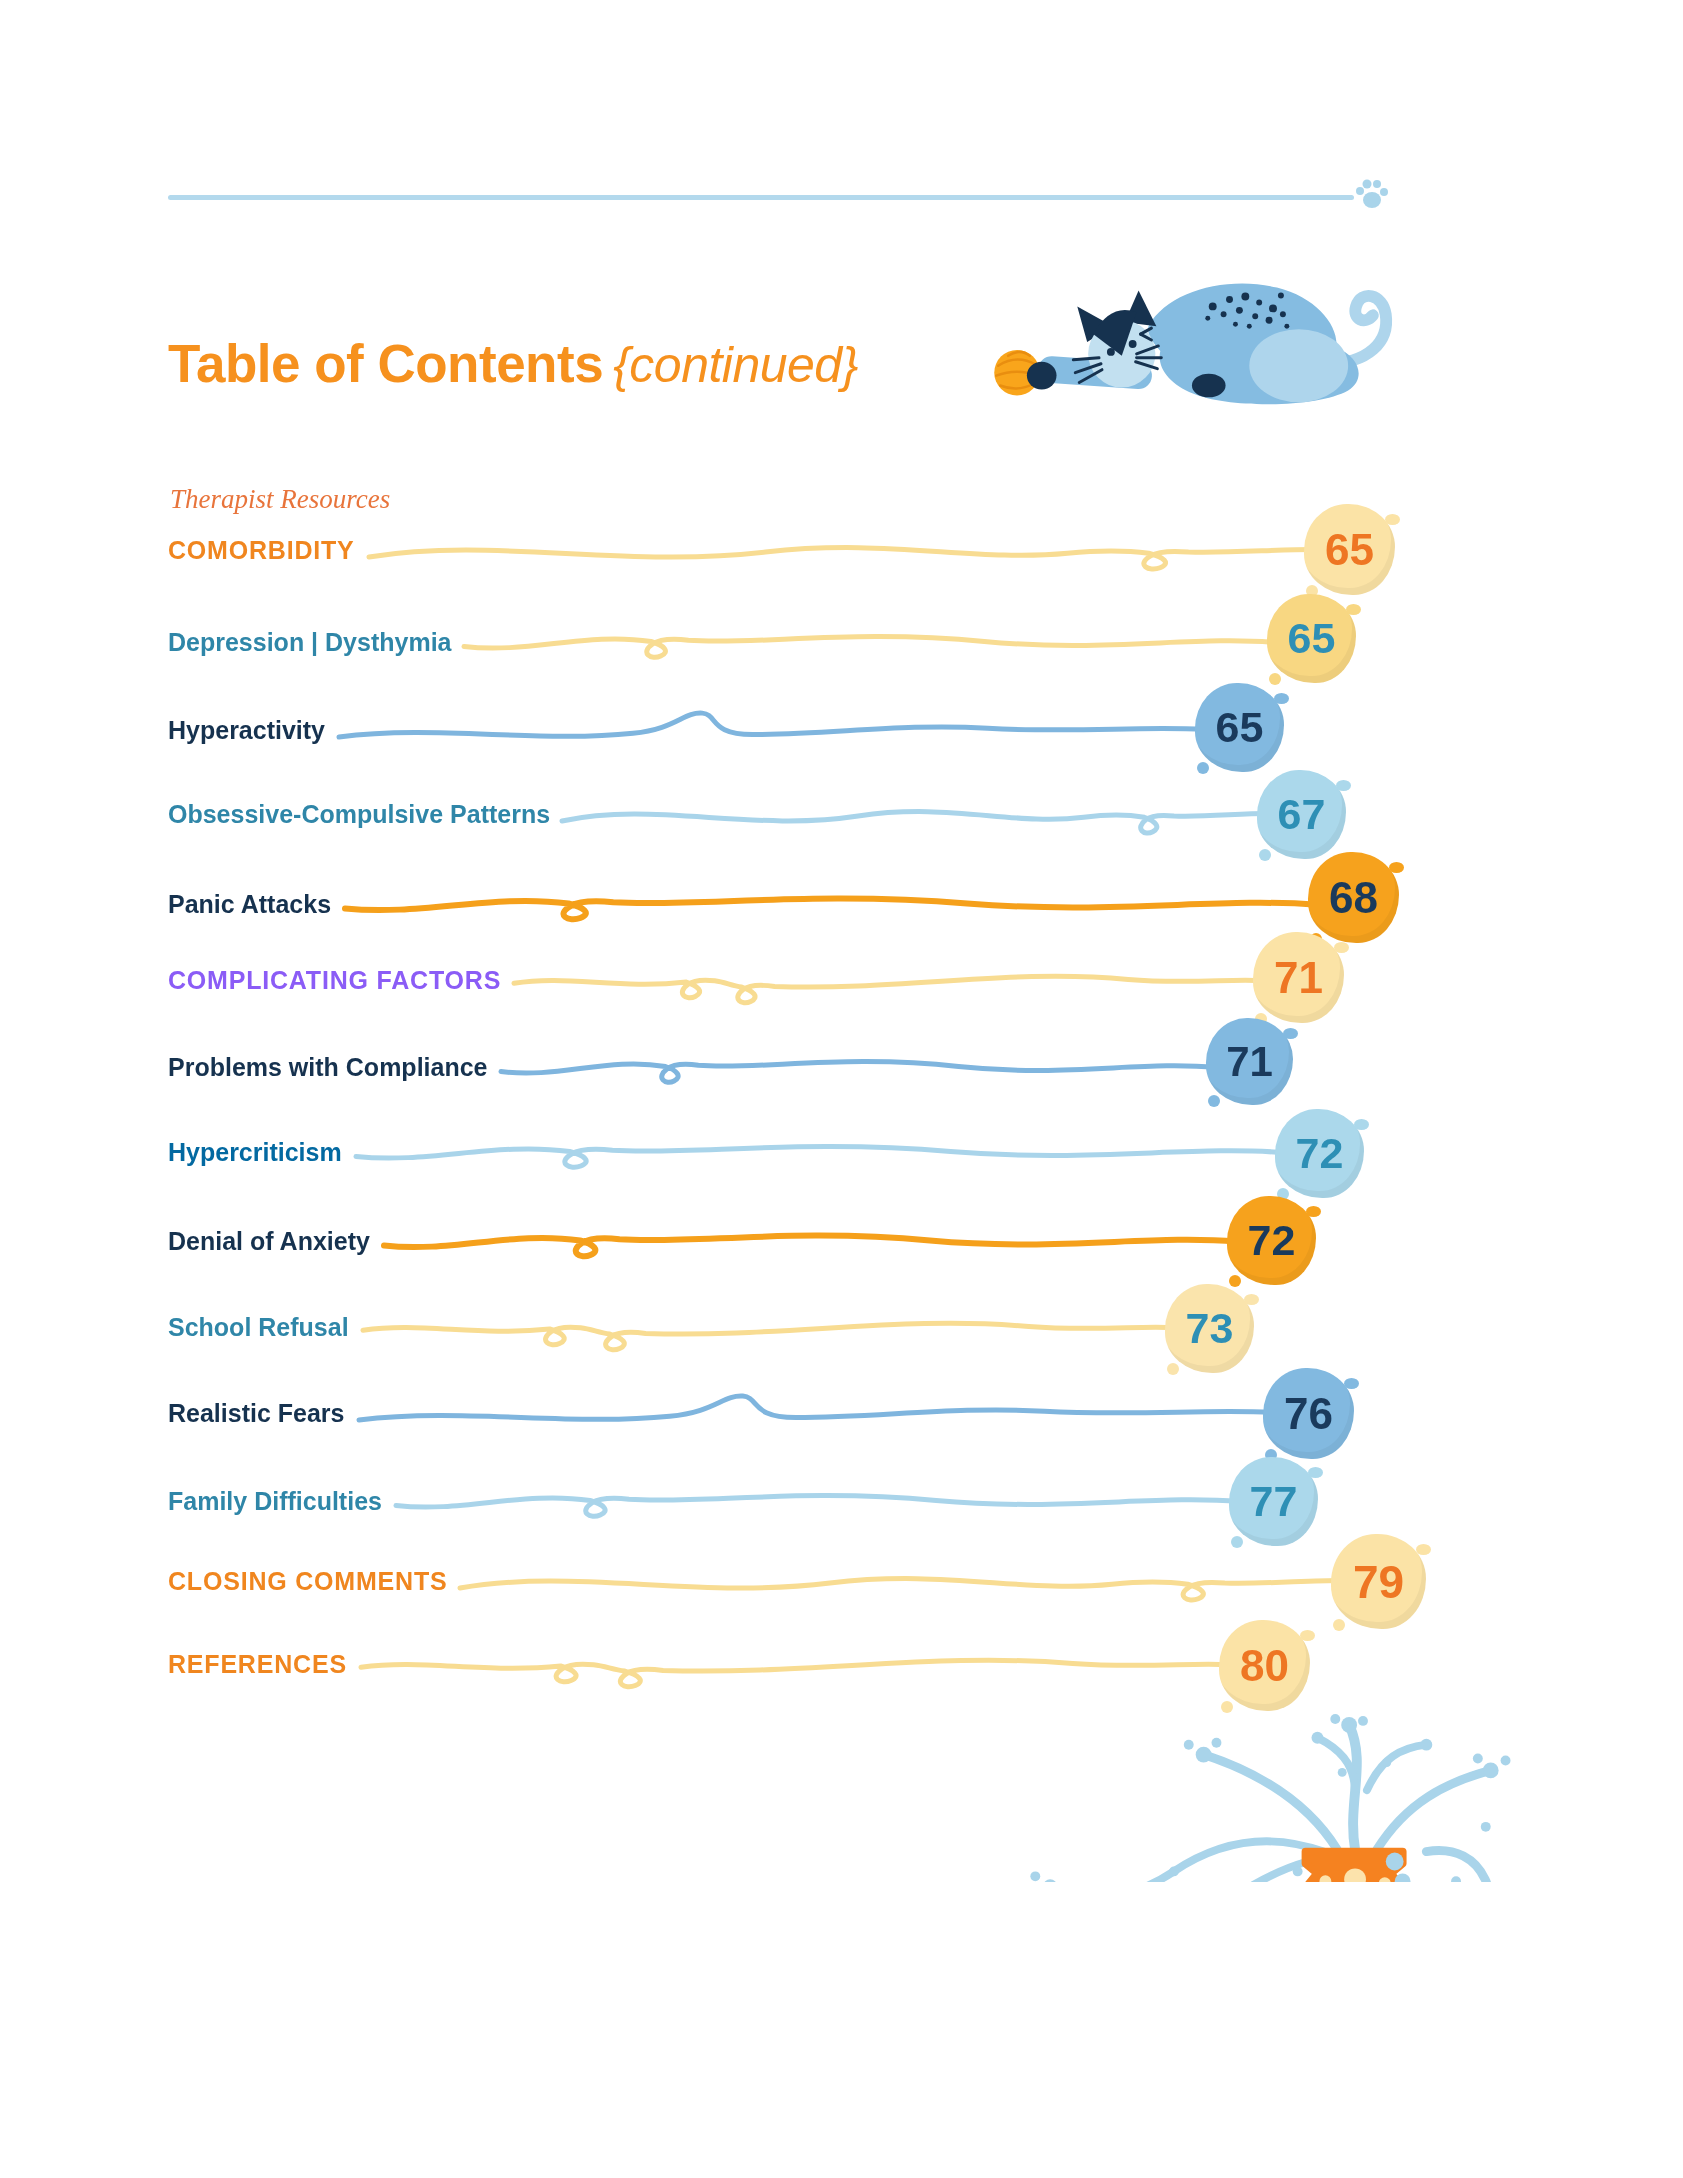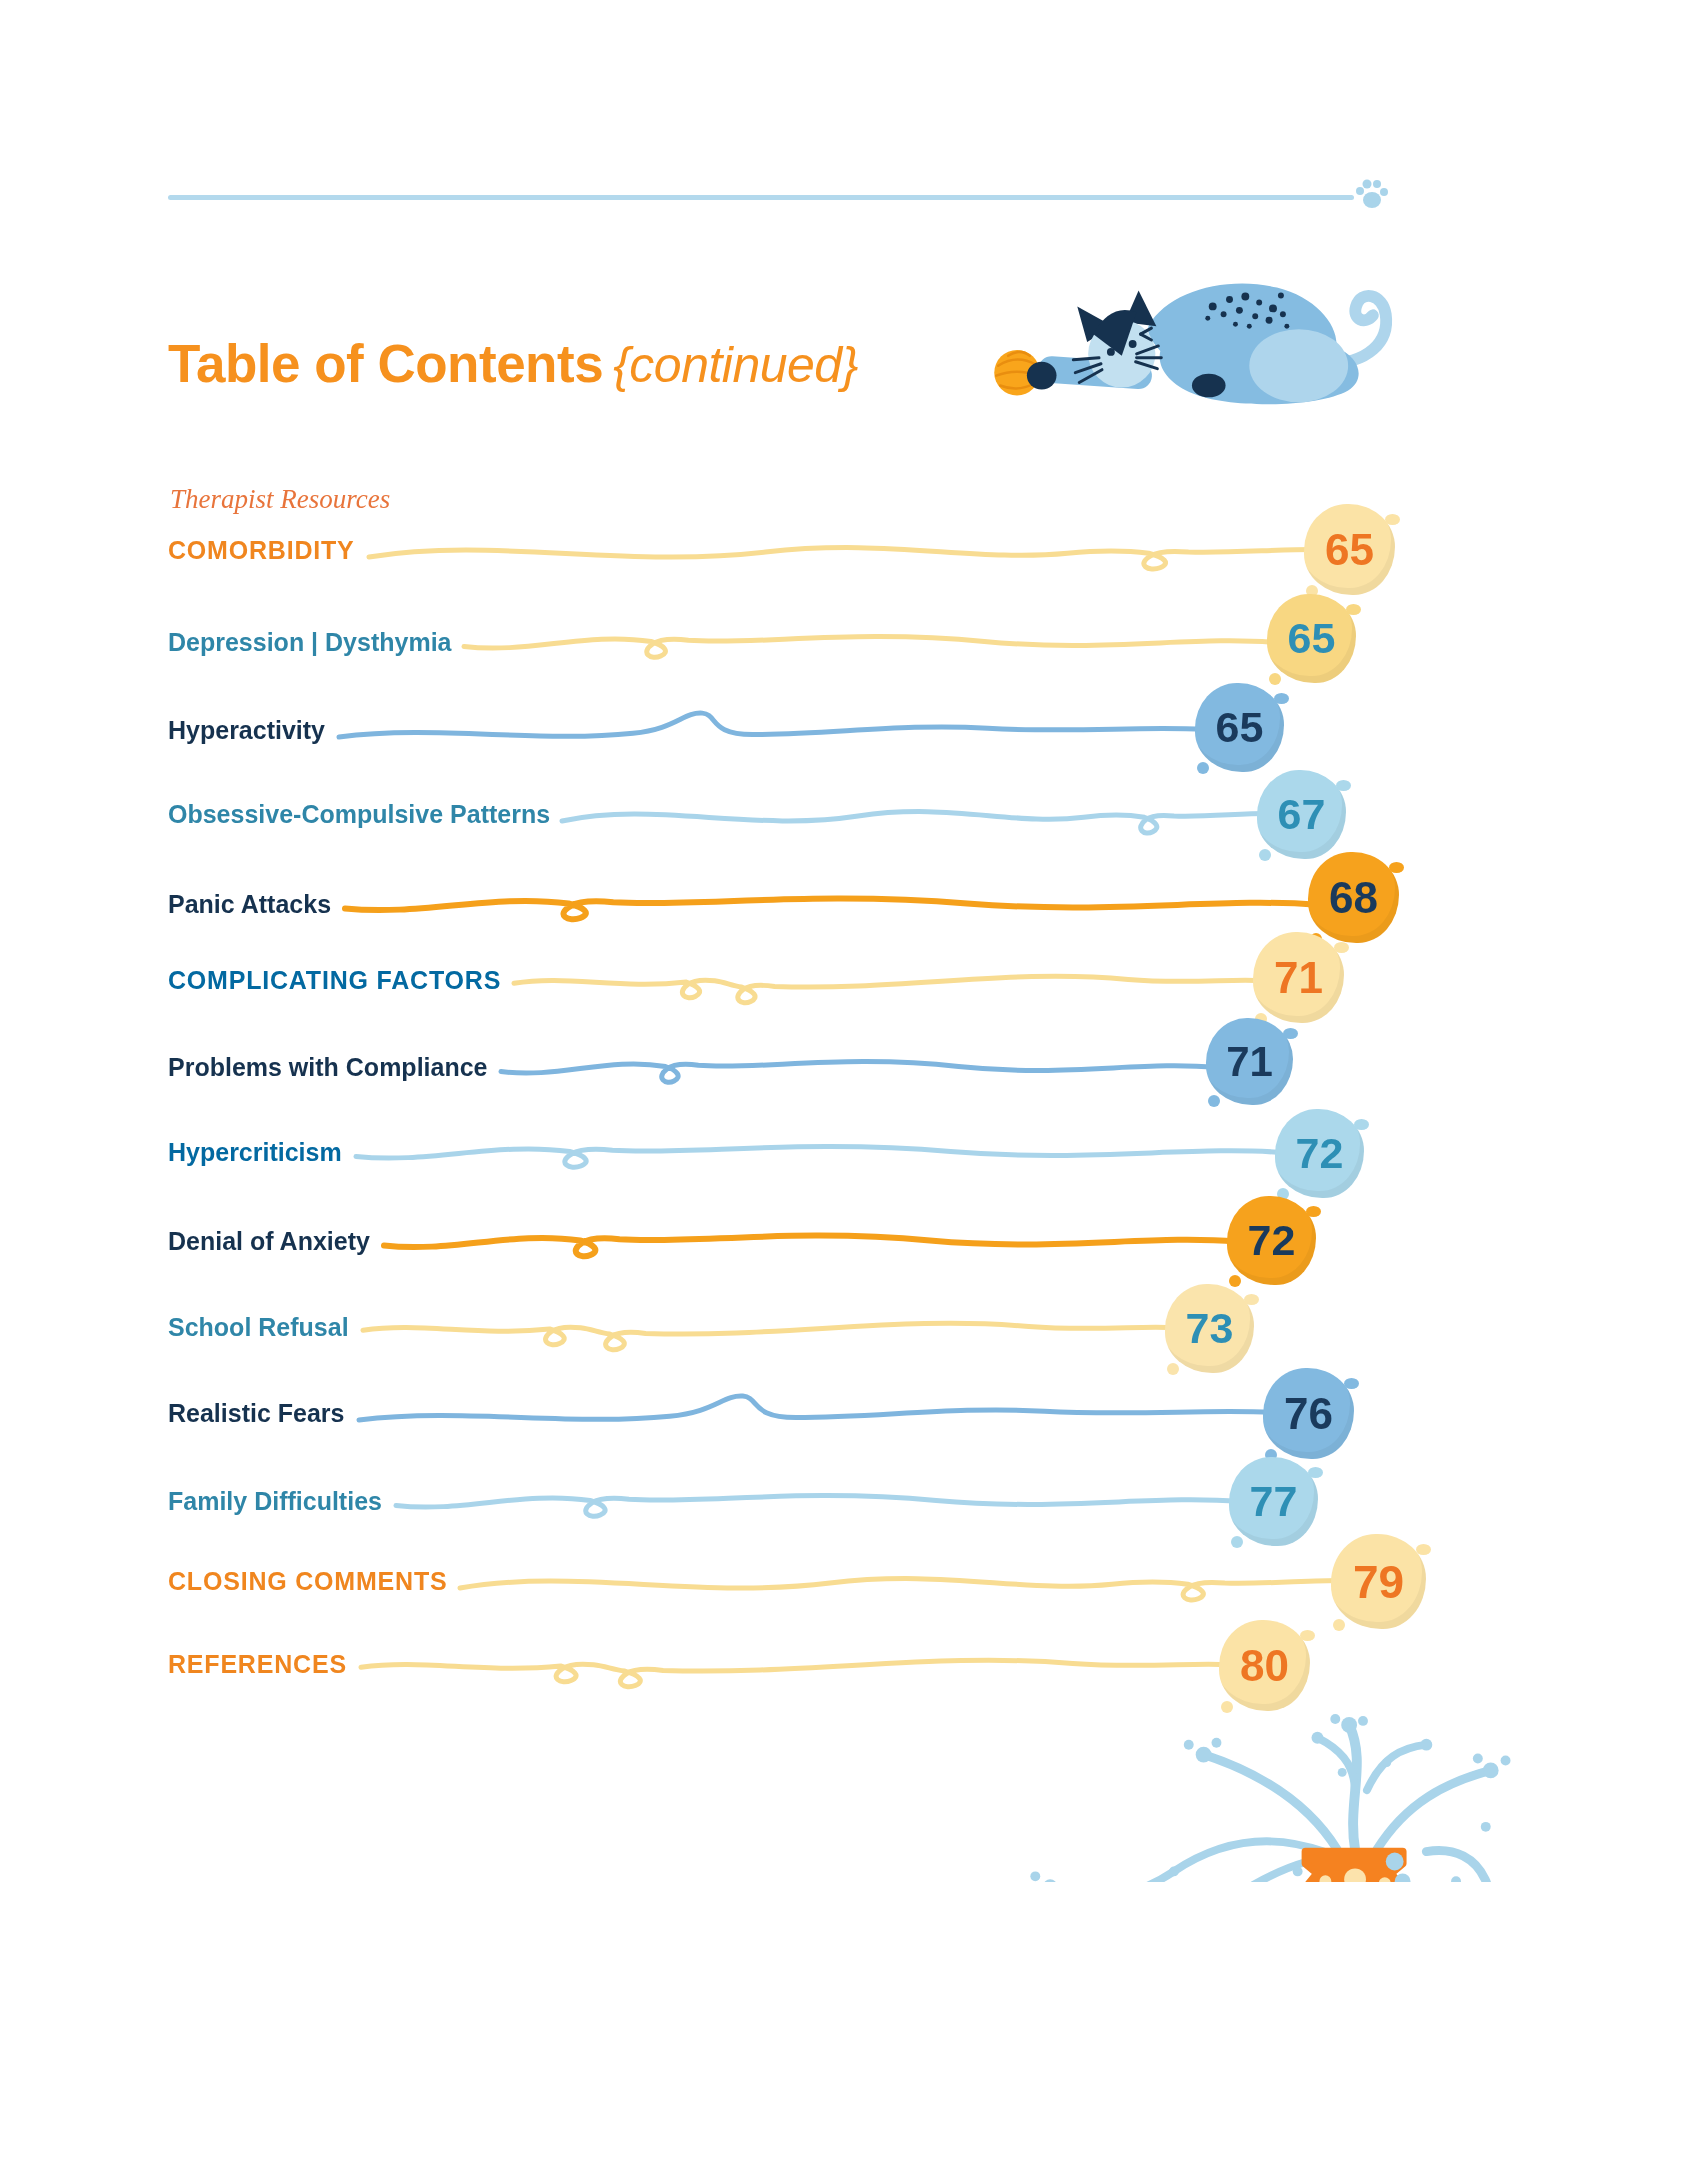--- a/index.html
+++ b/index.html
@@ -148,21 +148,21 @@
       <div class="toc-row" style="top: 872px;">
         <span class="toc-label" style="color: rgb(22, 50, 79);">Panic Attacks</span>
         <div class="ball" style="width: 91px; height: 91px; left: 1140px; top: -20px; background: rgb(246, 162, 29); color: rgb(26, 58, 92); font-size: 44px;">
           <span>68</span>
         </div>
         <svg class="squiggle" viewBox="0 0 1000 100" preserveAspectRatio="none" style="left: 177px; width: 972px;">
           <path d="M0,58 C80,70 150,34 230,50 c16,6 24,16 12,23 c-12,7 -26,-5 -10,-19 c8,-7 24,-9 44,-6 C360,56 480,30 640,50 C790,68 900,40 1000,52" fill="none" stroke="#F5A01B" stroke-width="6" stroke-linecap="round" vector-effect="non-scaling-stroke"></path>
         </svg>
       </div>
       <div class="toc-row" style="top: 948px;">
-        <span class="toc-label caps" style="color: #0369a1;">COMPLICATING FACTORS</span>
+        <span class="toc-label caps" style="color: #8b5cf6;">COMPLICATING FACTORS</span>
         <div class="ball" style="width: 91px; height: 91px; left: 1085px; top: -16px; background: rgb(251, 227, 166); color: rgb(238, 118, 35); font-size: 44px;">
           <span>71</span>
         </div>
         <svg class="squiggle" viewBox="0 0 1000 100" preserveAspectRatio="none" style="left: 346px; width: 749px;">
           <path d="M0,56 C70,42 140,66 230,54 c16,6 24,16 12,23 c-12,7 -26,-5 -10,-19 c8,-7 22,-8 36,-6 c14,2 22,8 36,10 c16,6 24,16 12,23 c-12,7 -26,-5 -10,-19 c8,-7 24,-8 42,-5 C520,68 660,32 820,50 C900,58 960,48 1000,52" fill="none" stroke="#F8DC92" stroke-width="5" stroke-linecap="round" vector-effect="non-scaling-stroke"></path>
         </svg>
       </div>
       <div class="toc-row" style="top: 1035px;">
         <span class="toc-label" style="color: rgb(22, 50, 79);">Problems with Compliance</span>
         <div class="ball" style="width: 87px; height: 87px; left: 1038px; top: -17px; background: rgb(130, 185, 224); color: rgb(26, 58, 92); font-size: 42px;">

